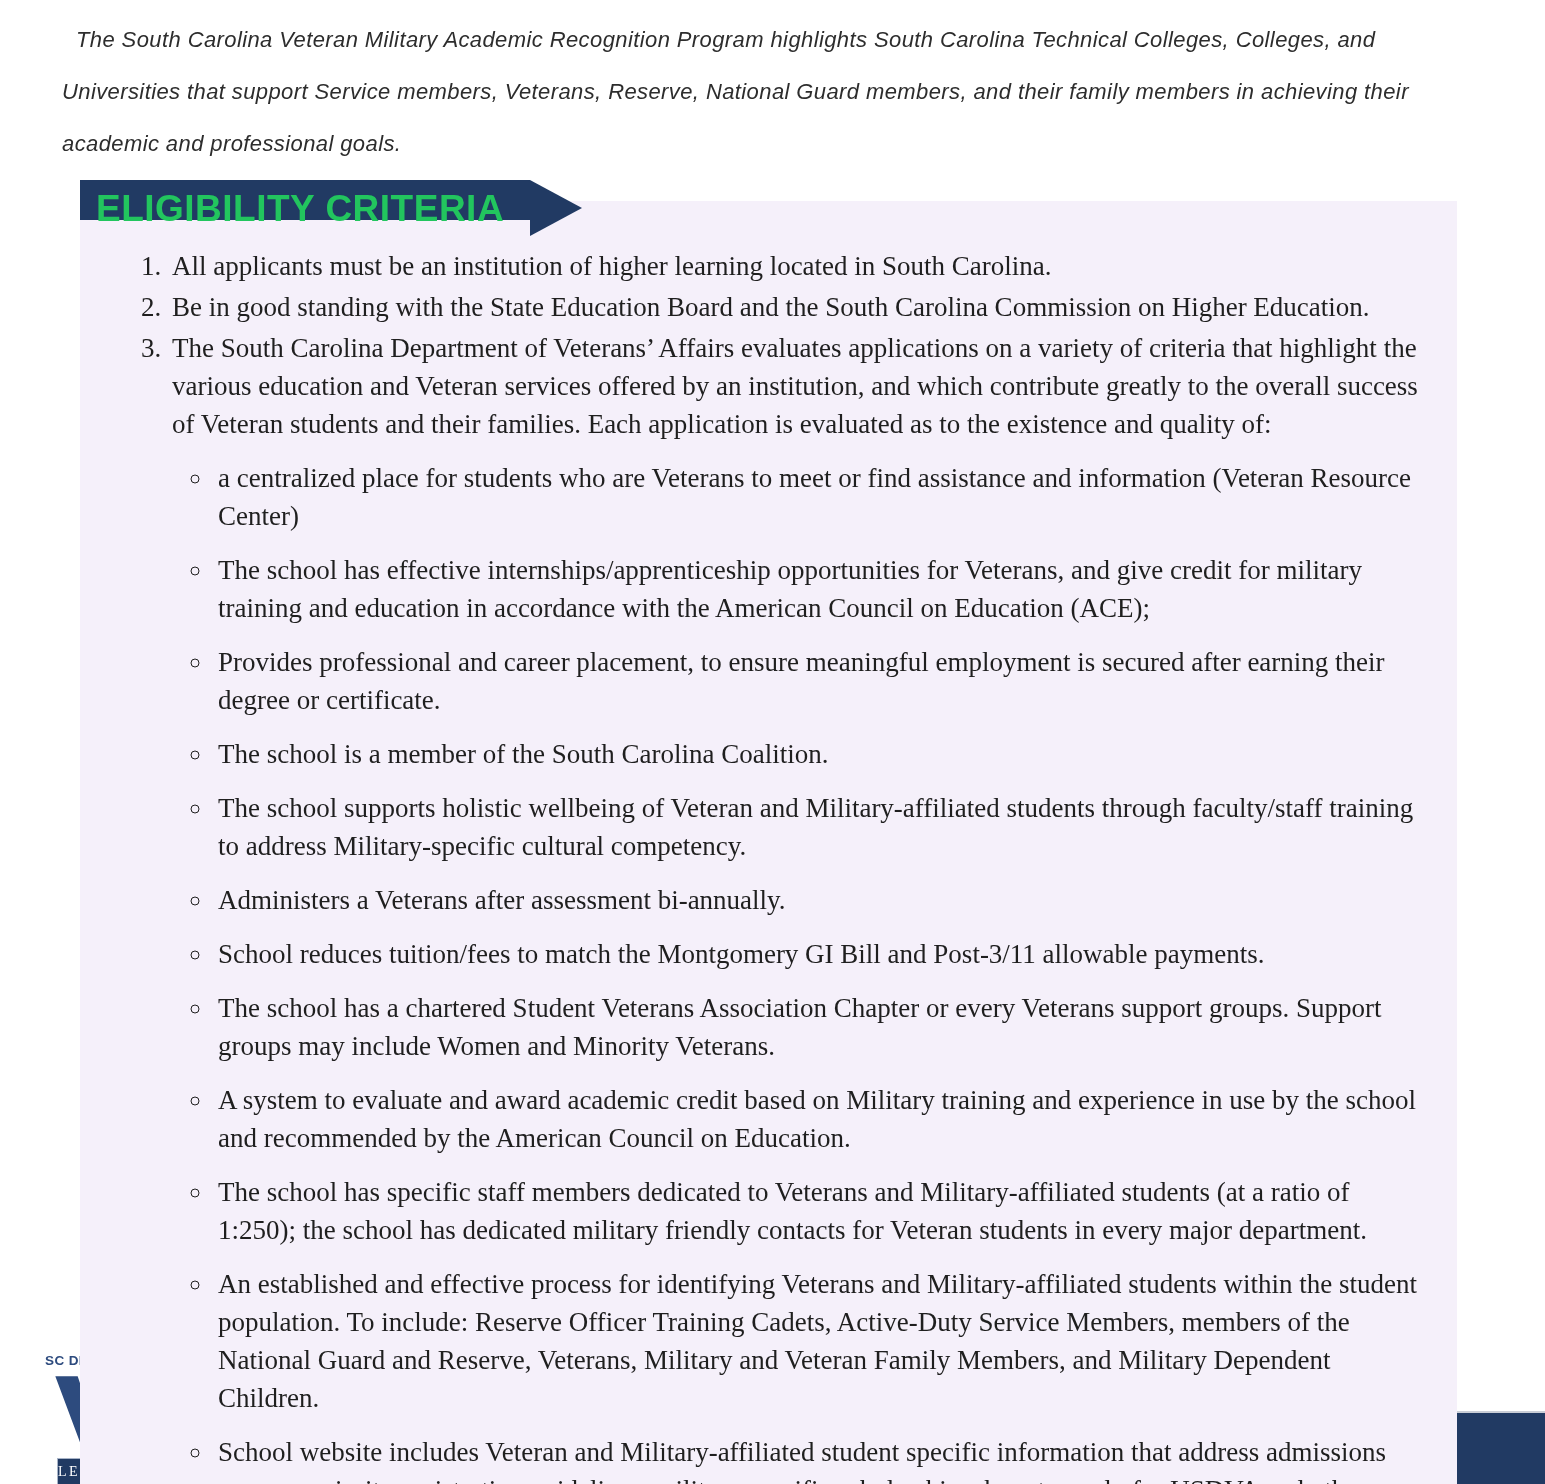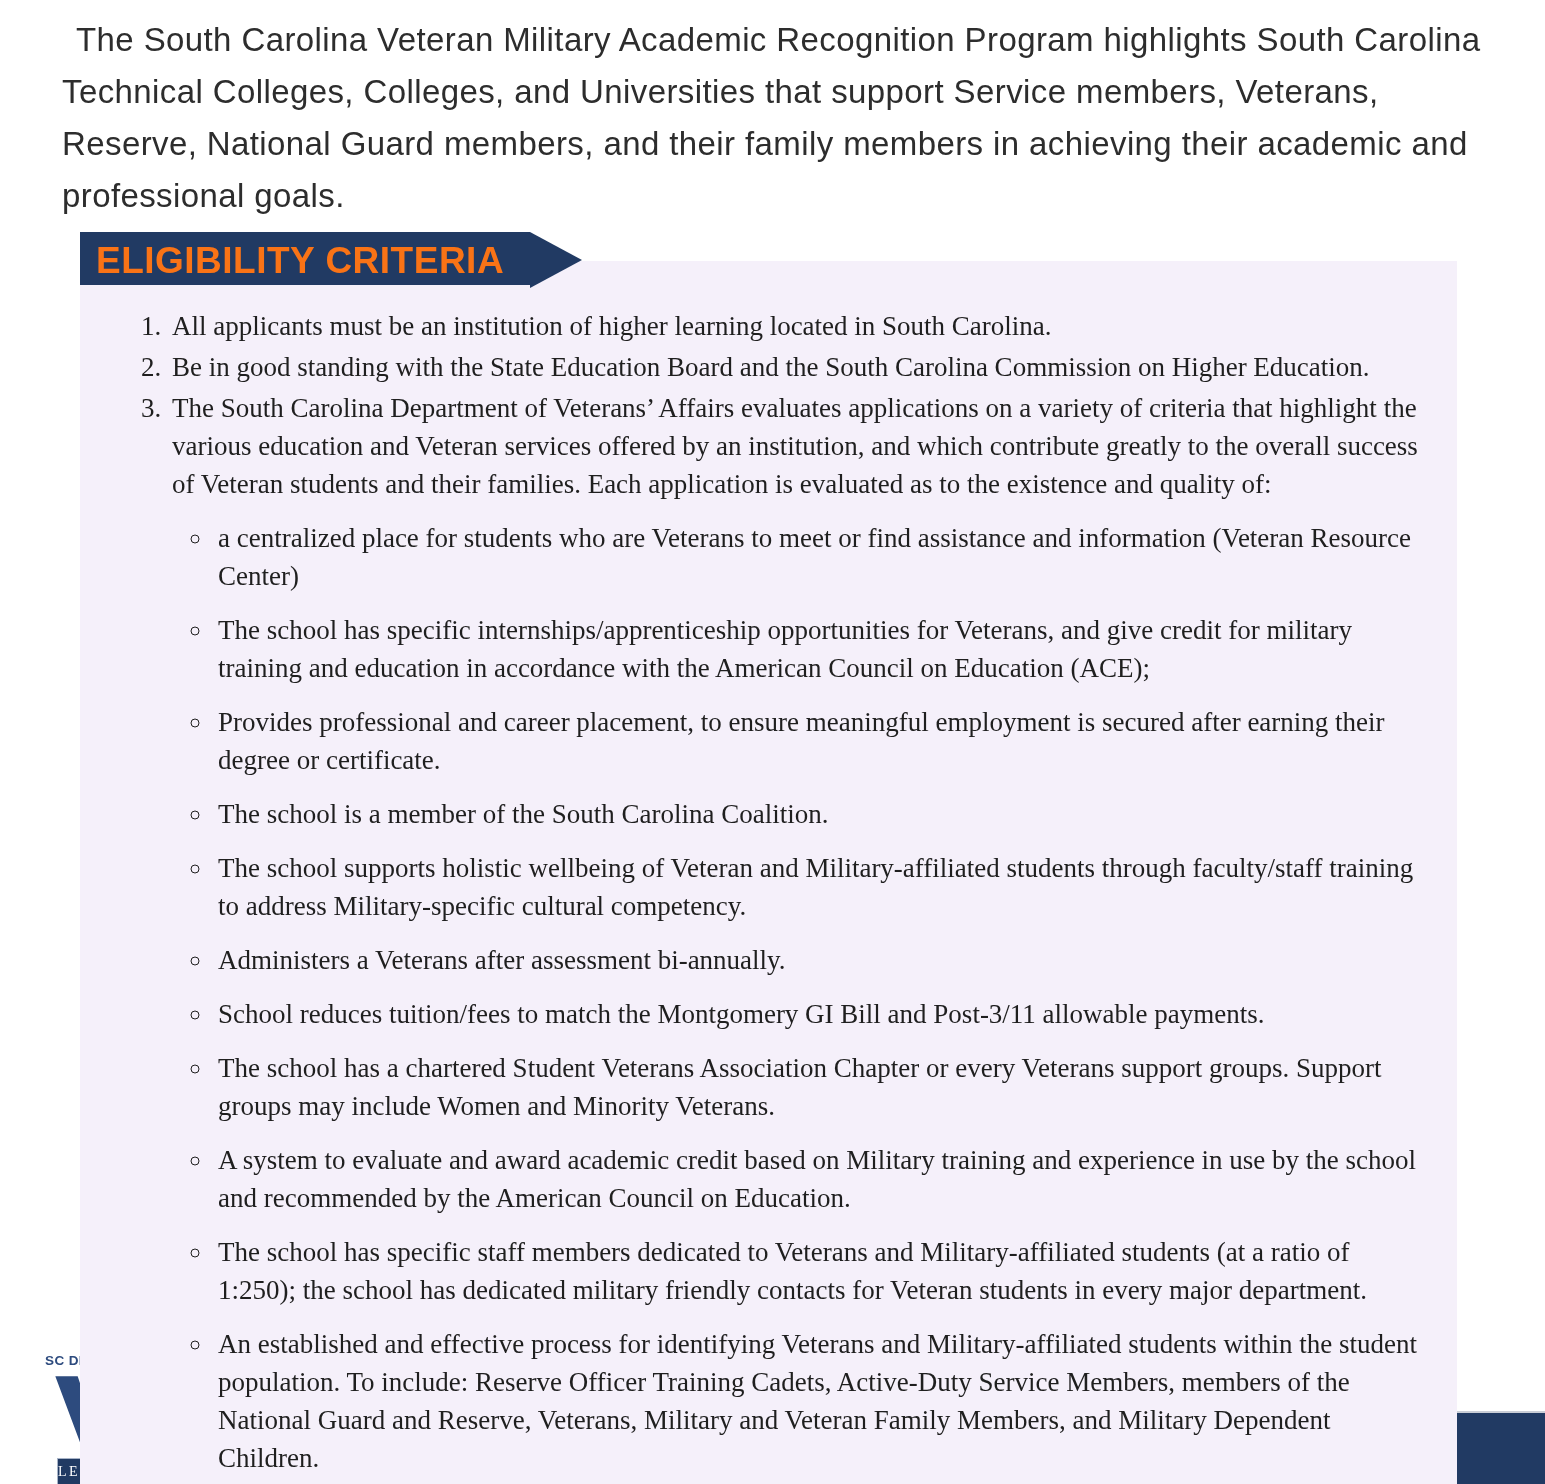--- a/index.html
+++ b/index.html
@@ -8,38 +8,39 @@
     background:#ffffff;
     position:relative;
     overflow:hidden;
     font-family:"Liberation Sans", sans-serif;
     -webkit-font-smoothing:antialiased;
   }
   
   .intro {
     margin:14px 60px 0 62px;
     width:1420px;
+    font-style:italic;
     font-weight:300;
-    font-size:33px;
+    font-size:22px;
     line-height:52px;
     letter-spacing:0.4px;
     color:#2d2d2d;
     text-indent:14px;
   }
   
   .banner-wrap { margin-left:80px; margin-top:10px; position:relative; z-index:2; }
   .banner {
     display:inline-block;
     position:relative;
     background:#213a63;
-    color:#f97316;
+    color:#22c55e;
     font-weight:bold;
     font-size:37px;
     letter-spacing:0.5px;
-    height:53px;
+    height:40px;
     line-height:57px;
     padding:0 26px 0 16px;
   }
   .banner::after {
     content:'';
     position:absolute;
     left:100%; top:0;
     width:0; height:0;
     border-top:28.5px solid transparent;
     border-bottom:28.5px solid transparent;
@@ -116,21 +117,21 @@
   <div class="banner">ELIGIBILITY CRITERIA</div>
 </div>
 
 <div class="panel">
   <ol class="criteria">
     <li><span>All applicants must be an institution of higher learning located in South Carolina.</span></li>
     <li><span>Be in good standing with the State Education Board and the South Carolina Commission on Higher Education.</span></li>
     <li><span>The South Carolina Department of Veterans’ Affairs evaluates applications on a variety of criteria that highlight the various education and Veteran services offered by an institution, and which contribute greatly to the overall success of Veteran students and their families. Each application is evaluated as to the existence and quality of:</span>
       <ul class="bullets">
           <li>a centralized place for students who are Veterans to meet or find assistance and information (Veteran Resource Center)</li>
-          <li>The school has specific internships/apprenticeship opportunities for Veterans, and give credit for military training and education in accordance with the American Council on Education (ACE);</li>
+          <li>The school has effective internships/apprenticeship opportunities for Veterans, and give credit for military training and education in accordance with the American Council on Education (ACE);</li>
           <li>Provides professional and career placement, to ensure meaningful employment is secured after earning their degree or certificate.</li>
           <li>The school is a member of the South Carolina Coalition.</li>
           <li>The school supports holistic wellbeing of Veteran and Military-affiliated students through faculty/staff training to address Military-specific cultural competency.</li>
           <li>Administers a Veterans after assessment bi-annually.</li>
           <li>School reduces tuition/fees to match the Montgomery GI Bill and Post-3/11 allowable payments.</li>
           <li>The school has a chartered Student Veterans Association Chapter or every Veterans support groups. Support groups may include Women and Minority Veterans.</li>
           <li>A system to evaluate and award academic credit based on Military training and experience in use by the school and recommended by the American Council on Education.</li>
           <li>The school has specific staff members dedicated to Veterans and Military-affiliated students (at a ratio of 1:250); the school has dedicated military friendly contacts for Veteran students in every major department.</li>
           <li>An established and effective process for identifying Veterans and Military-affiliated students within the student population. To include: Reserve Officer Training Cadets, Active-Duty Service Members, members of the National Guard and Reserve, Veterans, Military and Veteran Family Members, and Military Dependent Children.</li>
           <li>School website includes Veteran and Military-affiliated student specific information that address admissions process, priority registration guidelines, military specific scholarships, how to apply for USDVA and other Military benefits, and contact information for staff members.</li>

